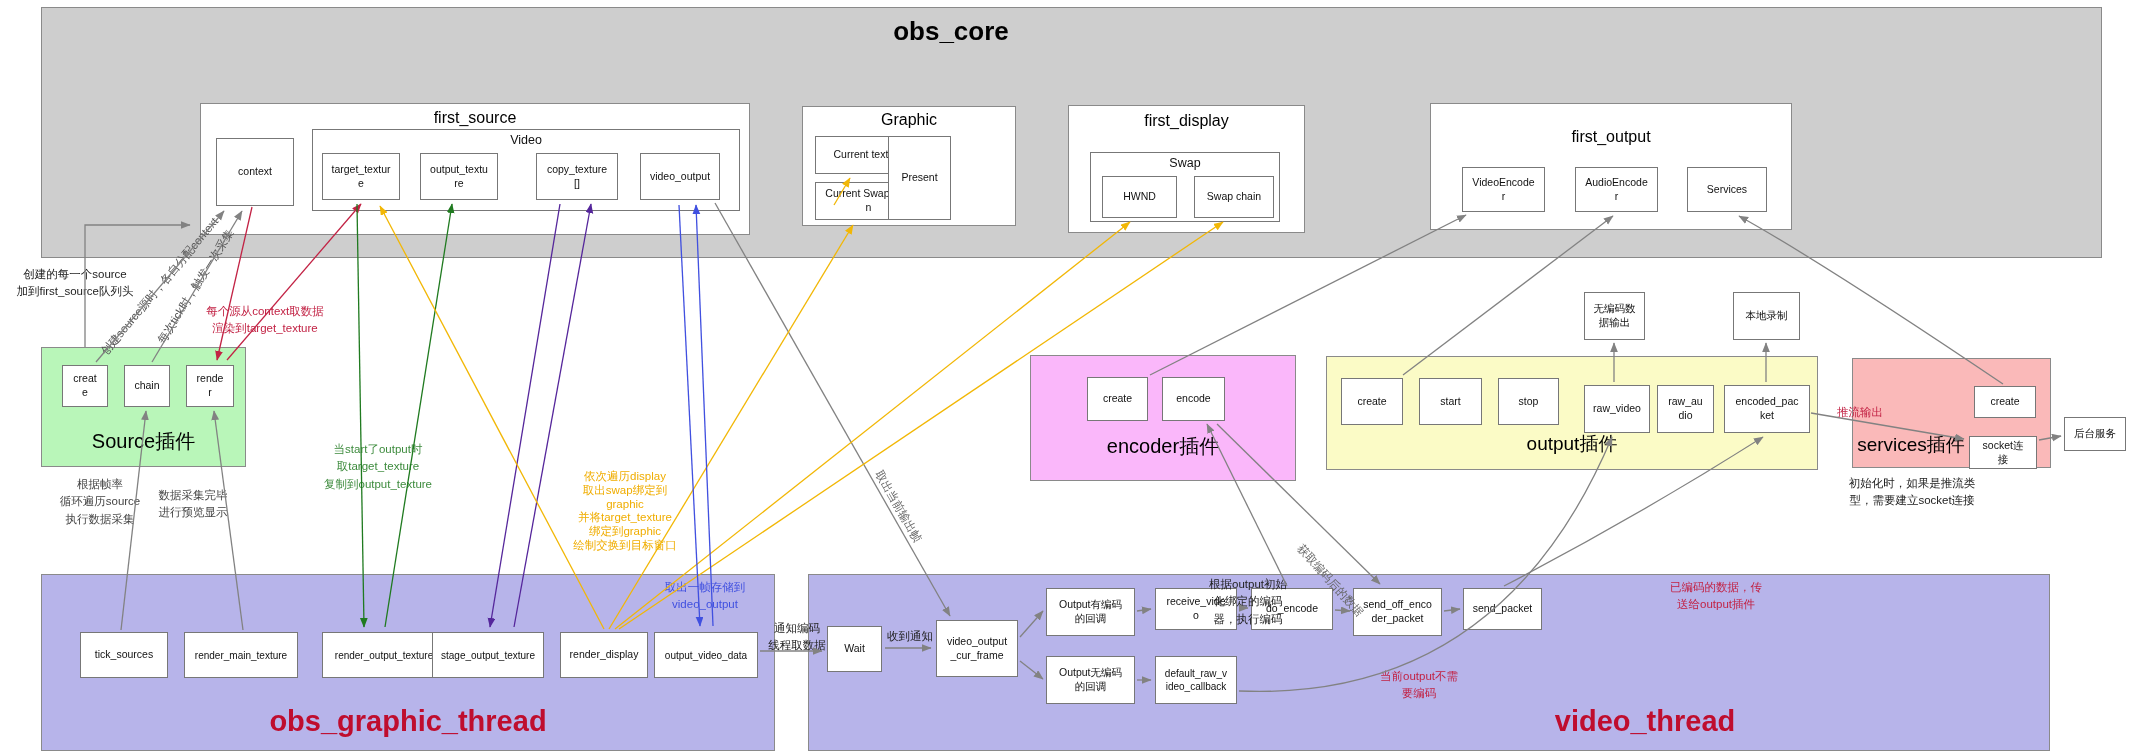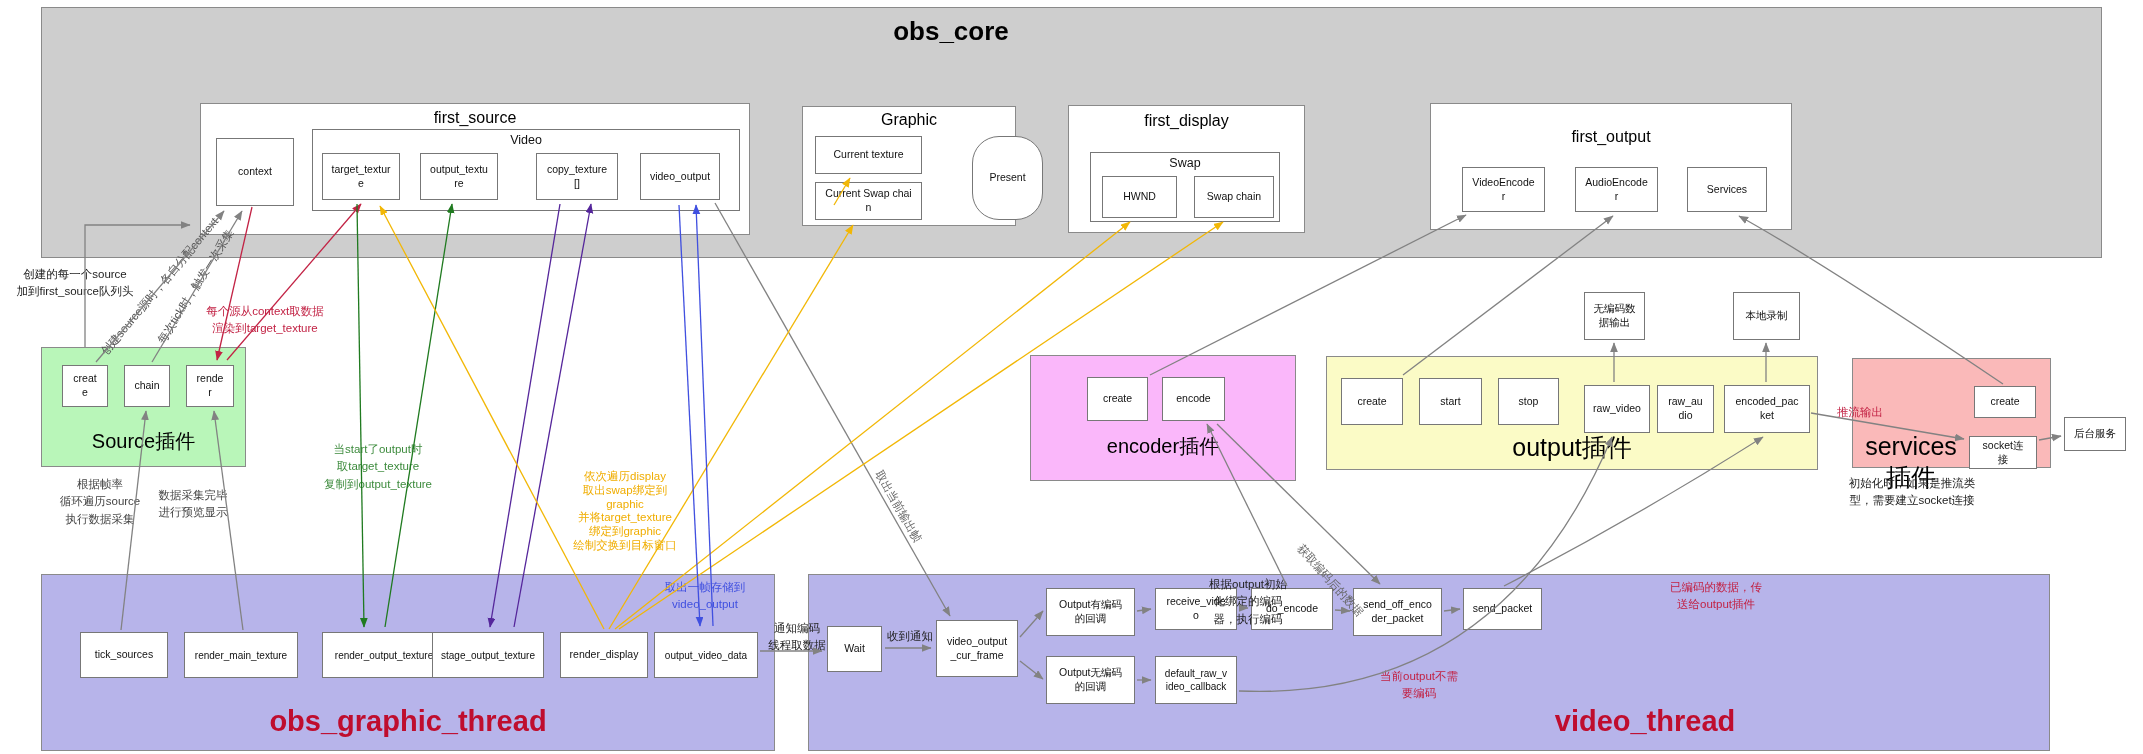--- a/index.html
+++ b/index.html
@@ -6,21 +6,21 @@
   #canvas{position:relative;width:2143px;height:754px;background:#fff;
           font-family:"Liberation Sans","DejaVu Sans",sans-serif;overflow:hidden;}
   .region{position:absolute;border:1px solid #8a8a8a;box-sizing:border-box;z-index:1;}
   .group{position:absolute;border:1px solid #777;box-sizing:border-box;z-index:2;background:transparent;}
   .group-label{position:absolute;top:3px;left:0;width:100%;text-align:center;font-size:12.5px;color:#111;}
   .box{position:absolute;background:#fff;border:1px solid #777;box-sizing:border-box;
        display:flex;align-items:center;justify-content:center;text-align:center;
        font-size:10.5px;color:#111;line-height:1.3;padding:8px;word-break:break-all;z-index:3;}
   .sec-title{position:absolute;text-align:center;font-size:16px;color:#000;z-index:3;}
   .big-title{position:absolute;text-align:center;font-weight:bold;z-index:3;}
-  .plugin-title{position:absolute;text-align:center;font-size:25px;color:#000;z-index:3;}
+  .plugin-title{position:absolute;text-align:center;font-size:19px;color:#000;z-index:3;}
   .thread-title{position:absolute;text-align:center;font-size:29px;font-weight:bold;color:#bf0d2e;z-index:3;}
   .ann{position:absolute;white-space:pre-line;text-align:center;font-size:11.5px;line-height:1.5;z-index:4;}
   .rot{white-space:nowrap;}
   svg.overlay{position:absolute;left:0;top:0;z-index:5;pointer-events:none;}
 </style>
 </head>
 <body>
 
 <div id="canvas">
 
@@ -35,21 +35,21 @@
   </div>
   <div class="box" style="left:322px;top:153px;width:78px;height:47px;">target_texture</div>
   <div class="box" style="left:420px;top:153px;width:78px;height:47px;">output_texture</div>
   <div class="box" style="left:536px;top:153px;width:82px;height:47px;">copy_texture[]</div>
   <div class="box" style="left:640px;top:153px;width:80px;height:47px;">video_output</div>
 
   <div class="region" style="left:802px;top:106px;width:214px;height:120px;background:#fff;"></div>
   <div class="sec-title" style="left:802px;top:111px;width:214px;">Graphic</div>
   <div class="box" style="left:815px;top:136px;width:107px;height:38px;">Current texture</div>
   <div class="box" style="left:815px;top:182px;width:107px;height:38px;">Current Swap chain</div>
-  <div class="box" style="left:972px;top:136px;width:71px;height:84px;border-radius:27px;">Present</div>
+  <div class="box" style="left:888px;top:136px;width:63px;height:84px;">Present</div>
 
   <div class="region" style="left:1068px;top:105px;width:237px;height:128px;background:#fff;"></div>
   <div class="sec-title" style="left:1068px;top:112px;width:237px;">first_display</div>
   <div class="group" style="left:1090px;top:152px;width:190px;height:70px;">
     <div class="group-label">Swap</div>
   </div>
   <div class="box" style="left:1102px;top:176px;width:75px;height:42px;">HWND</div>
   <div class="box" style="left:1194px;top:176px;width:80px;height:42px;">Swap chain</div>
 
   <div class="region" style="left:1430px;top:103px;width:362px;height:127px;background:#fff;"></div>

